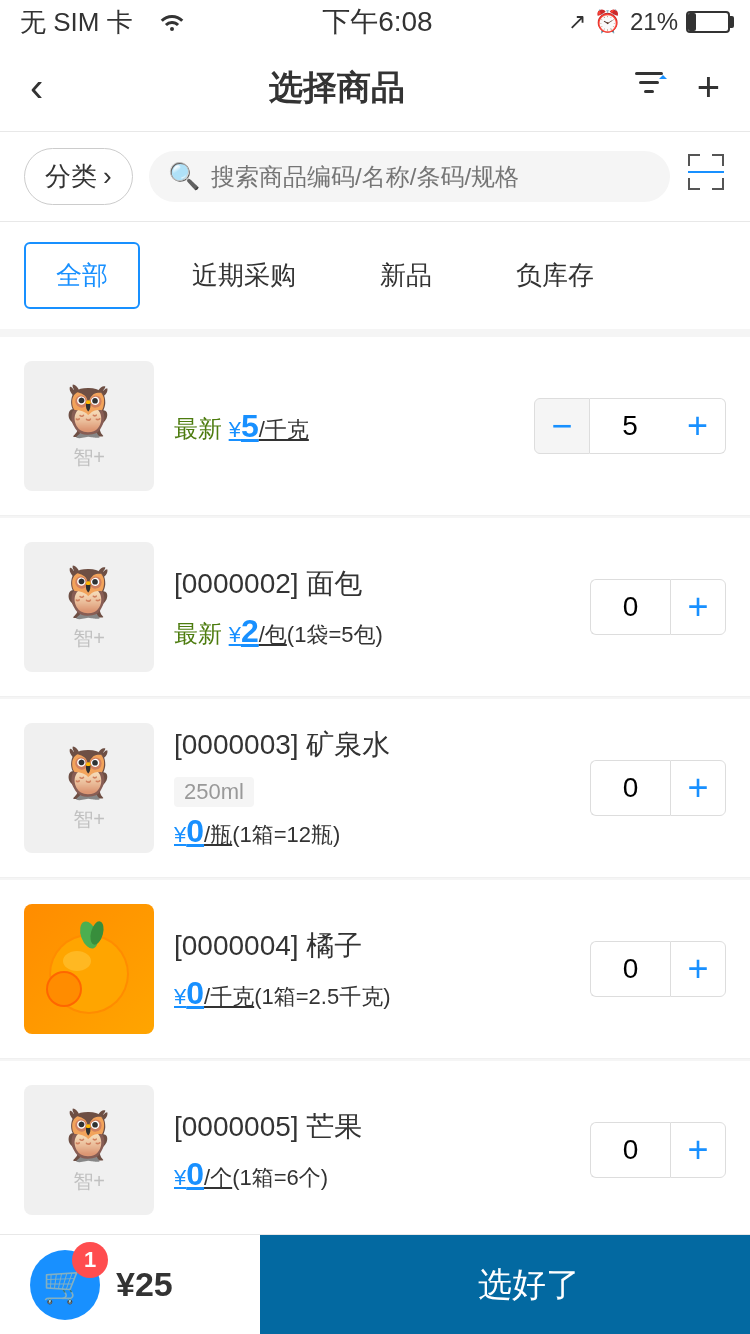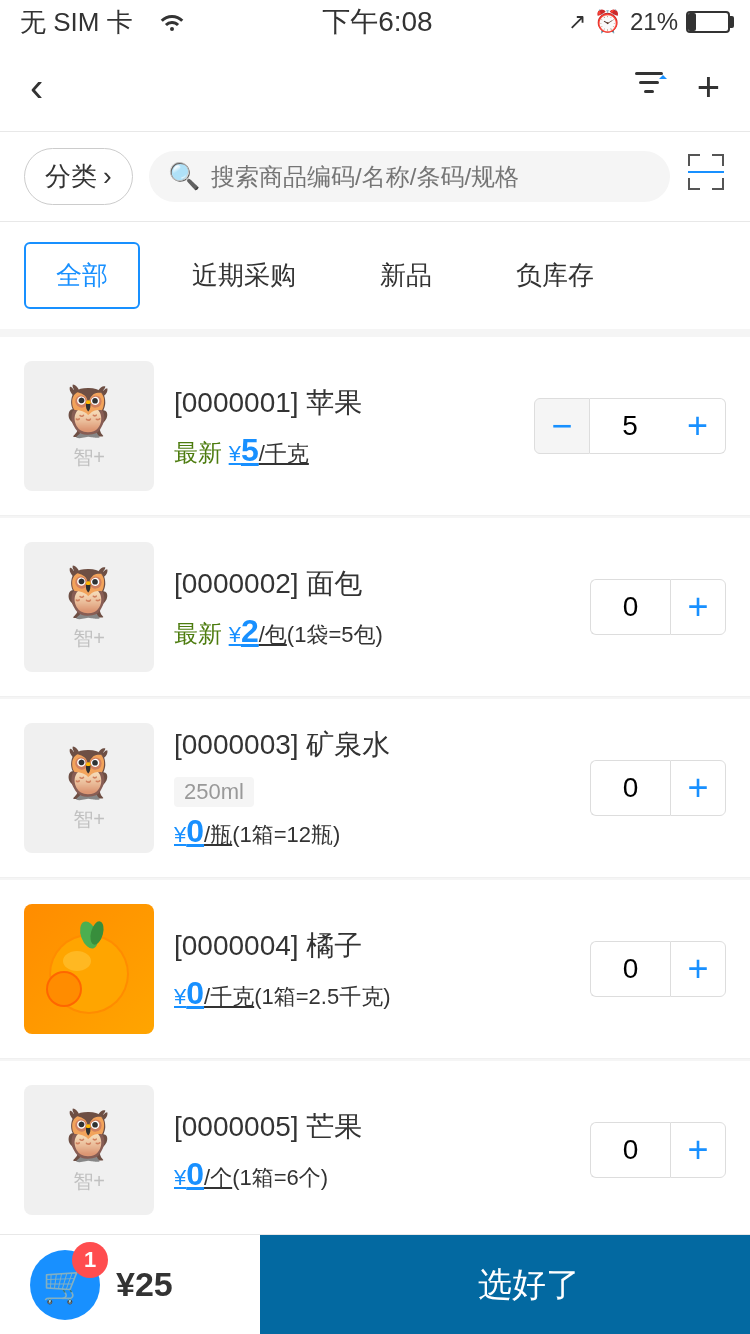--- a/index.html
+++ b/index.html
@@ -444,20 +444,21 @@
     <span style="font-size:22px;">⏰</span>
     <span>21%</span>
     <span class="battery-icon">
       <div class="battery-fill"></div>
     </span>
   </div>
 </div>
 
 <div class="nav-bar">
   <span class="nav-back">‹</span>
+  <span class="nav-title">选择商品</span>
   <div class="nav-right">
     <span class="nav-filter-icon">
       
       <svg width="36" height="36" viewBox="0 0 36 36">
         <rect x="4" y="7" width="28" height="3" rx="1.5" fill="#333"></rect>
         <rect x="8" y="16" width="20" height="3" rx="1.5" fill="#333"></rect>
         <rect x="13" y="25" width="10" height="3" rx="1.5" fill="#333"></rect>
 
         <polygon points="32,10 36,14 28,14" fill="#1890ff"></polygon>
       </svg>
@@ -508,21 +509,20 @@
 <div class="product-list">
 
   <div class="product-item">
     <div class="product-img">
       <div class="product-img-placeholder">
         <span class="owl-icon">🦉</span>
         <span class="owl-text">智+</span>
       </div>
     </div>
     <div class="product-info">
-      <div class="product-name">[0000001] 苹果</div>
       <div class="product-price">
         <span class="label">最新</span>
         <span class="currency"> ¥</span><span class="amount">5</span><span class="unit">/千克</span>
       </div>
     </div>
     <div class="qty-control">
       <button class="qty-btn minus">−</button>
       <input class="qty-input" type="text" value="5" style="">
       <button class="qty-btn plus">+</button>
     </div>

